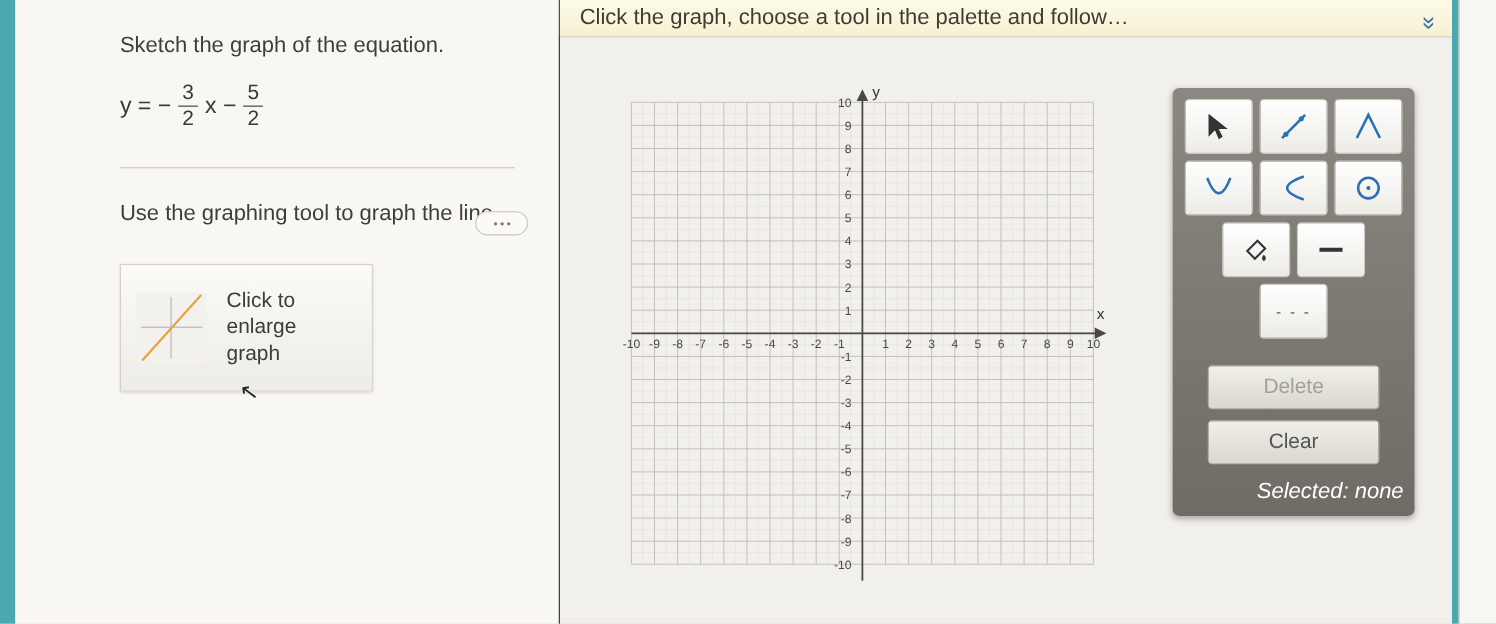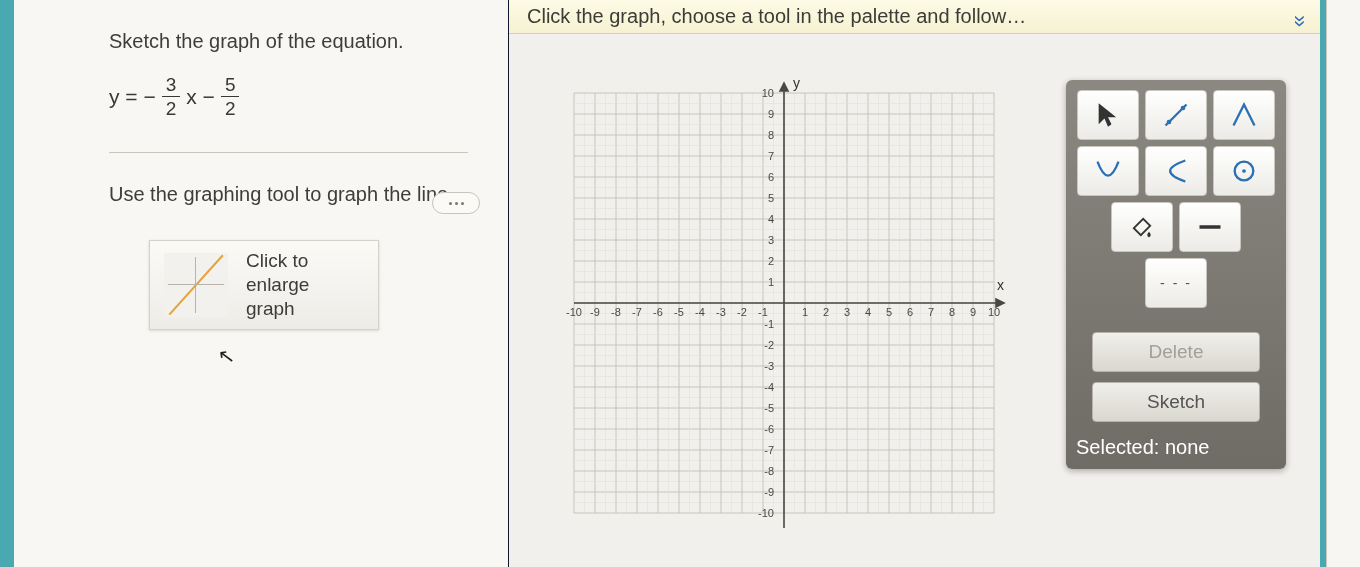--- a/index.html
+++ b/index.html
@@ -71,30 +71,29 @@
     gap: 3px;
   }
   .more-btn span { width:3px; height:3px; background:#7a7770; border-radius:50%; }
   .instr {
     font-size: 20px;
     color: #3f3d3a;
     margin-bottom: 34px;
   }
   .enlarge-box {
     width: 230px;
-    height: 90px;
+    height: 116px;
     background: linear-gradient(#fbfaf7,#eeece7);
     border: 1px solid #d4d1ca;
     box-shadow: 0 1px 3px rgba(0,0,0,.12);
     display: flex;
     align-items: center;
     padding: 8px 14px;
     gap: 18px;
     cursor: pointer;
-    margin-left: 40px;
   }
   .thumb {
     width: 64px; height: 64px;
     background: #f3f1ed;
     position: relative;
   }
   .thumb::before, .thumb::after {
     content:""; position:absolute; background:#b9b4ab;
   }
   .thumb::before { left:31px; top:4px; width:1px; height:56px; }
@@ -149,31 +148,31 @@
     display:flex; align-items:center; justify-content:center;
     cursor:pointer;
   }
   .tool svg { width:28px; height:28px; }
   .tool.small { width:62px; }
   .row3 { margin-top:6px; display:flex; gap:6px; justify-content:center; }
   .tool.dash { width:62px; color:#555; font-size:14px; letter-spacing:2px; }
 
   .pal-btns { margin-top:24px; display:flex; flex-direction:column; gap:10px; align-items:center; }
   .pal-btn {
-    width: 168px; height:40px;
+    width: 156px; height:40px;
     background: linear-gradient(#f0efe9,#d9d7cf);
     border:1px solid #b7b3aa;
     border-radius:4px;
     font-size:19px; color:#555;
     display:flex; align-items:center; justify-content:center;
     cursor:pointer;
   }
   .pal-btn.disabled { color:#a3a09a; cursor:default; }
   .sel-line {
-    margin-top:14px; text-align:left; color:#fff; font-size:20px;
+    margin-top:14px; text-align:right; color:#fff; font-size:20px;font-style:italic;
   }
 
   .edge-strip {
     position:absolute; right:0; top:0; width:34px; height:567px;
     background:#f7f6f3;
     border-left:1px solid #cac6bf;
   }
 </style>
 </head>
 <body>
@@ -416,21 +415,21 @@
               <line x1="3" y1="12" x2="21" y2="12" stroke="#333" stroke-width="3"></line>
             </svg>
         </div>
       </div>
       <div class="row3">
         <div class="tool small dash">- - -</div>
       </div>
 
       <div class="pal-btns">
         <div class="pal-btn disabled">Delete</div>
-        <div class="pal-btn">Sketch</div>
+        <div class="pal-btn">Clear</div>
       </div>
       <div class="sel-line">Selected: none</div>
     </div>
 
   </div>
 </div>
 
 <div class="edge-strip"></div>
 
 </body></html>

